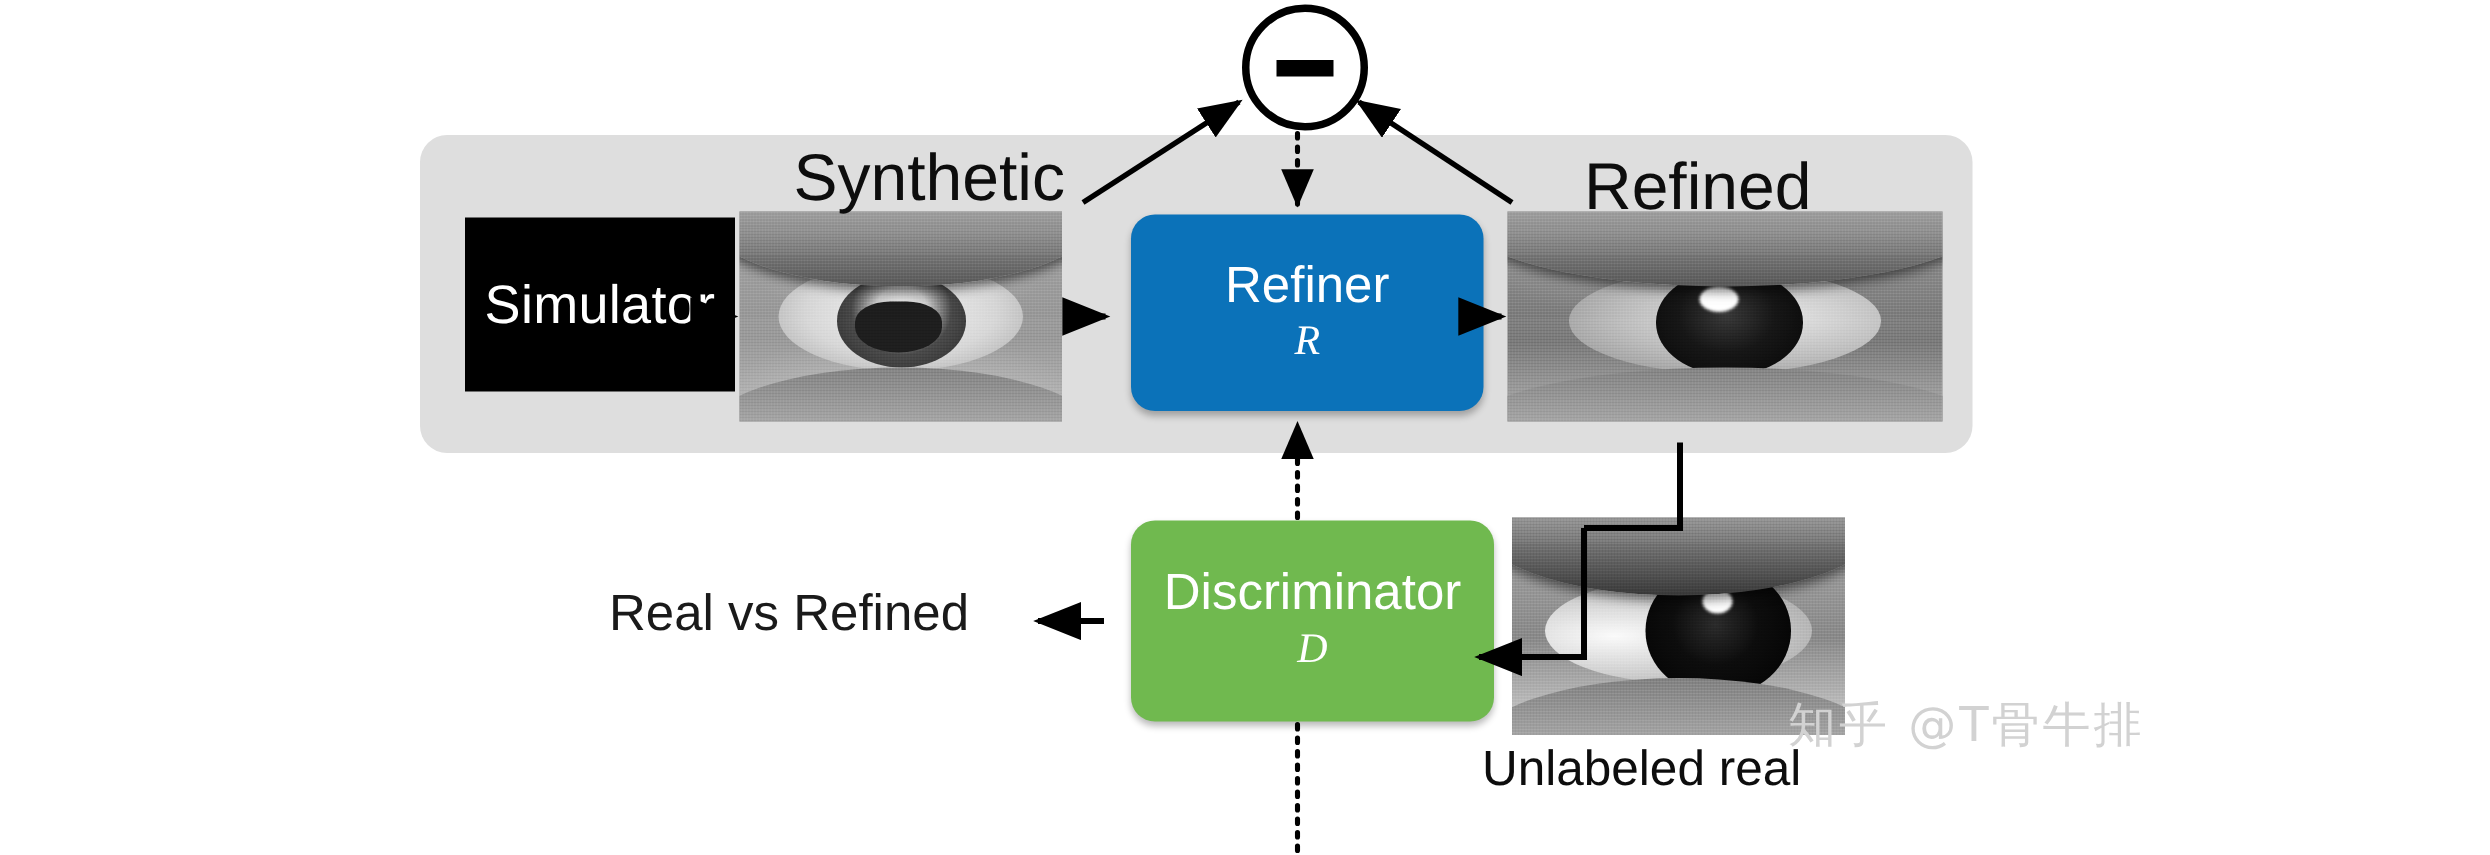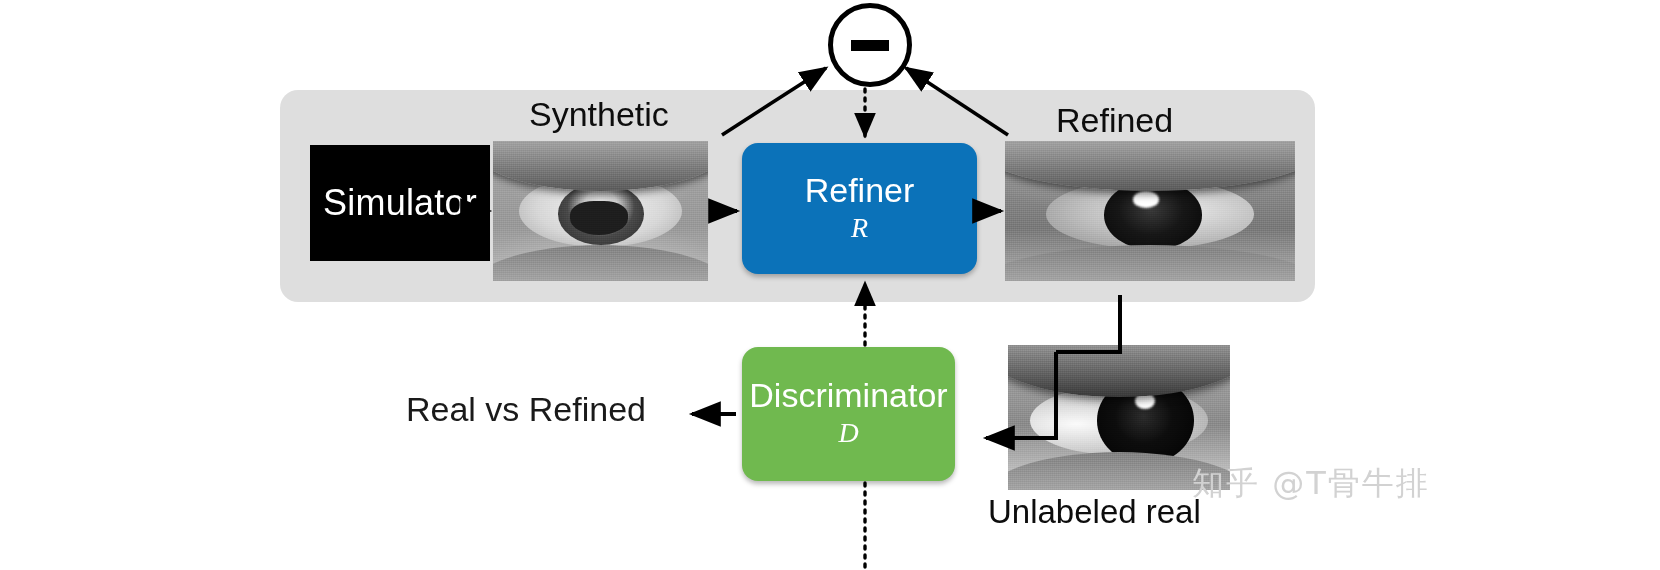--- a/index.html
+++ b/index.html
@@ -162,48 +162,49 @@
 
   
   .proc-box {
     position: absolute;
     border-radius: 16px;
     display: flex;
     flex-direction: column;
     align-items: center;
     justify-content: center;
     box-shadow: 0 3px 5px rgba(0,0,0,0.28);
+    margin-left: 12px;
   }
   .proc-box .name {
     color: #ffffff;
     font-size: 34px;
     line-height: 1.05;
   }
   .proc-box .sym {
     color: #ffffff;
     font-family: "Liberation Serif", serif;
     font-style: italic;
     font-size: 28px;
     line-height: 1.2;
     margin-top: 2px;
   }
   #refiner-box {
     left: 742px; top: 143px; width: 235px; height: 131px;
     background: #0b72b9;
   }
   #discriminator-box {
-    left: 742px; top: 347px; width: 213px; height: 134px;
+    left: 742px; top: 347px; width: 242px; height: 134px;
     background: #70b94f;
   }
 
   
   .caption {
     position: absolute;
     color: #0d0d0d;
-    font-size: 34px;
+    font-size: 44px;
     line-height: 1;
     white-space: nowrap;
   }
   #label-synthetic { left: 529px; top: 97px; }
   #label-refined   { left: 1056px; top: 103px; }
   #label-unlabeled { left: 988px; top: 495px; font-size: 33px; }
   #label-realvsrefined { left: 406px; top: 392px; color: #1a1a1a; font-size: 34px; }
 
   
   #wires {

